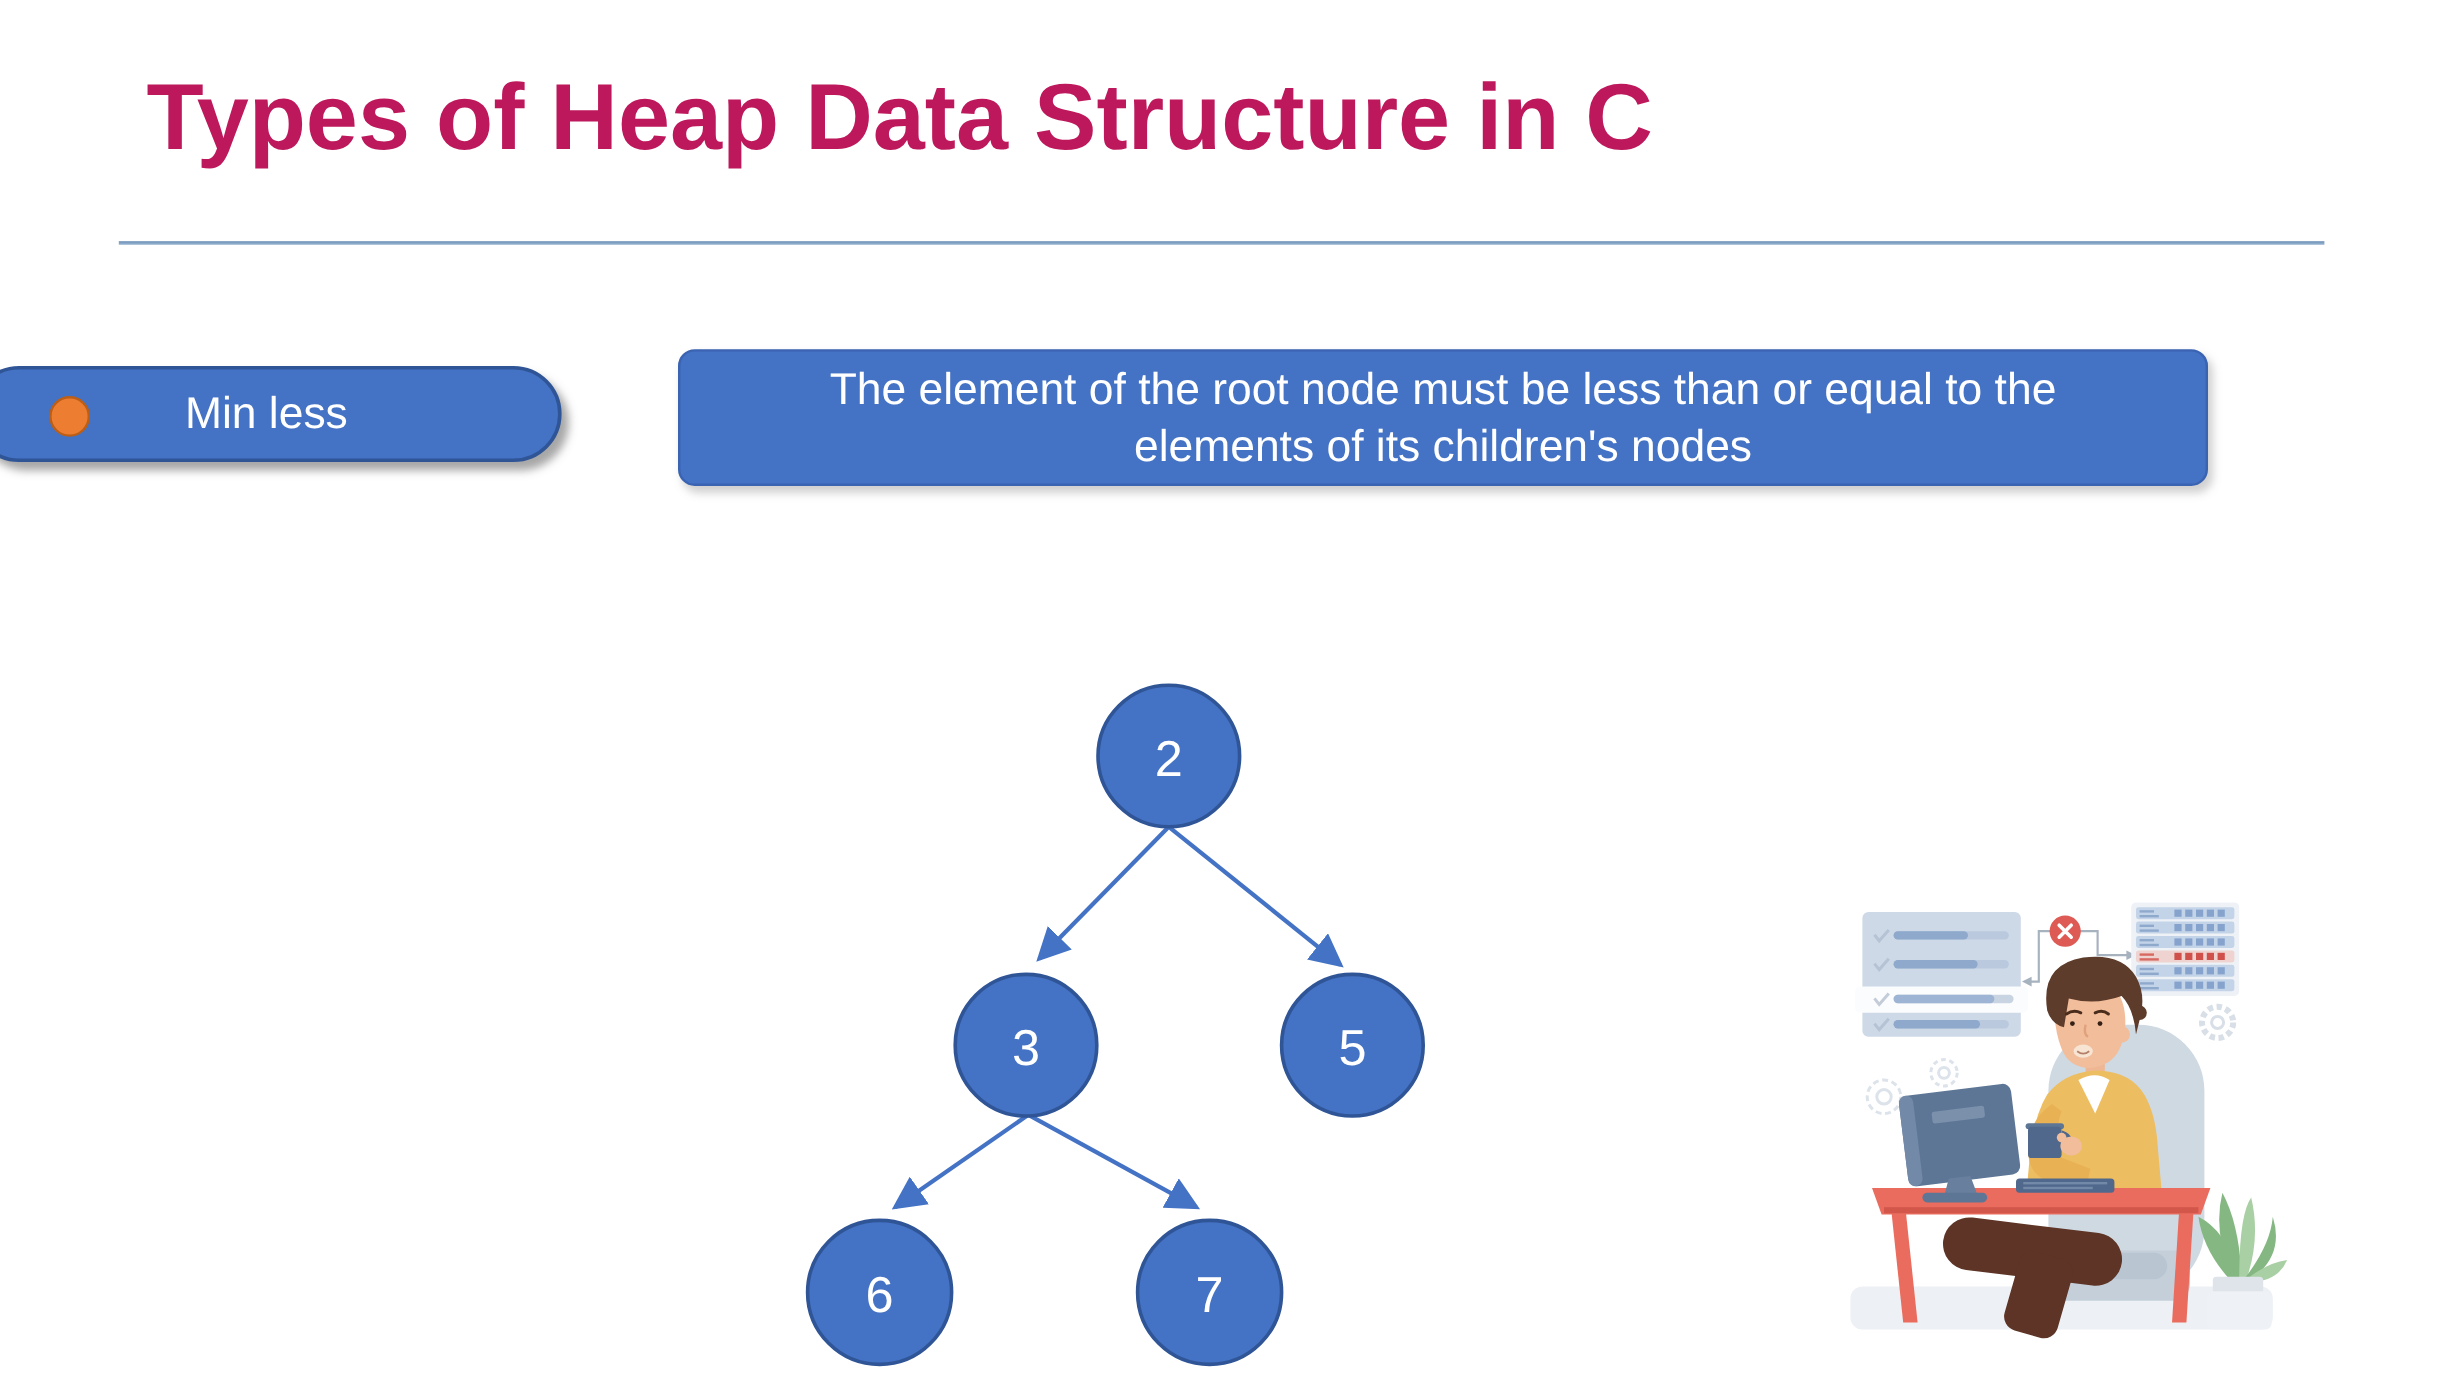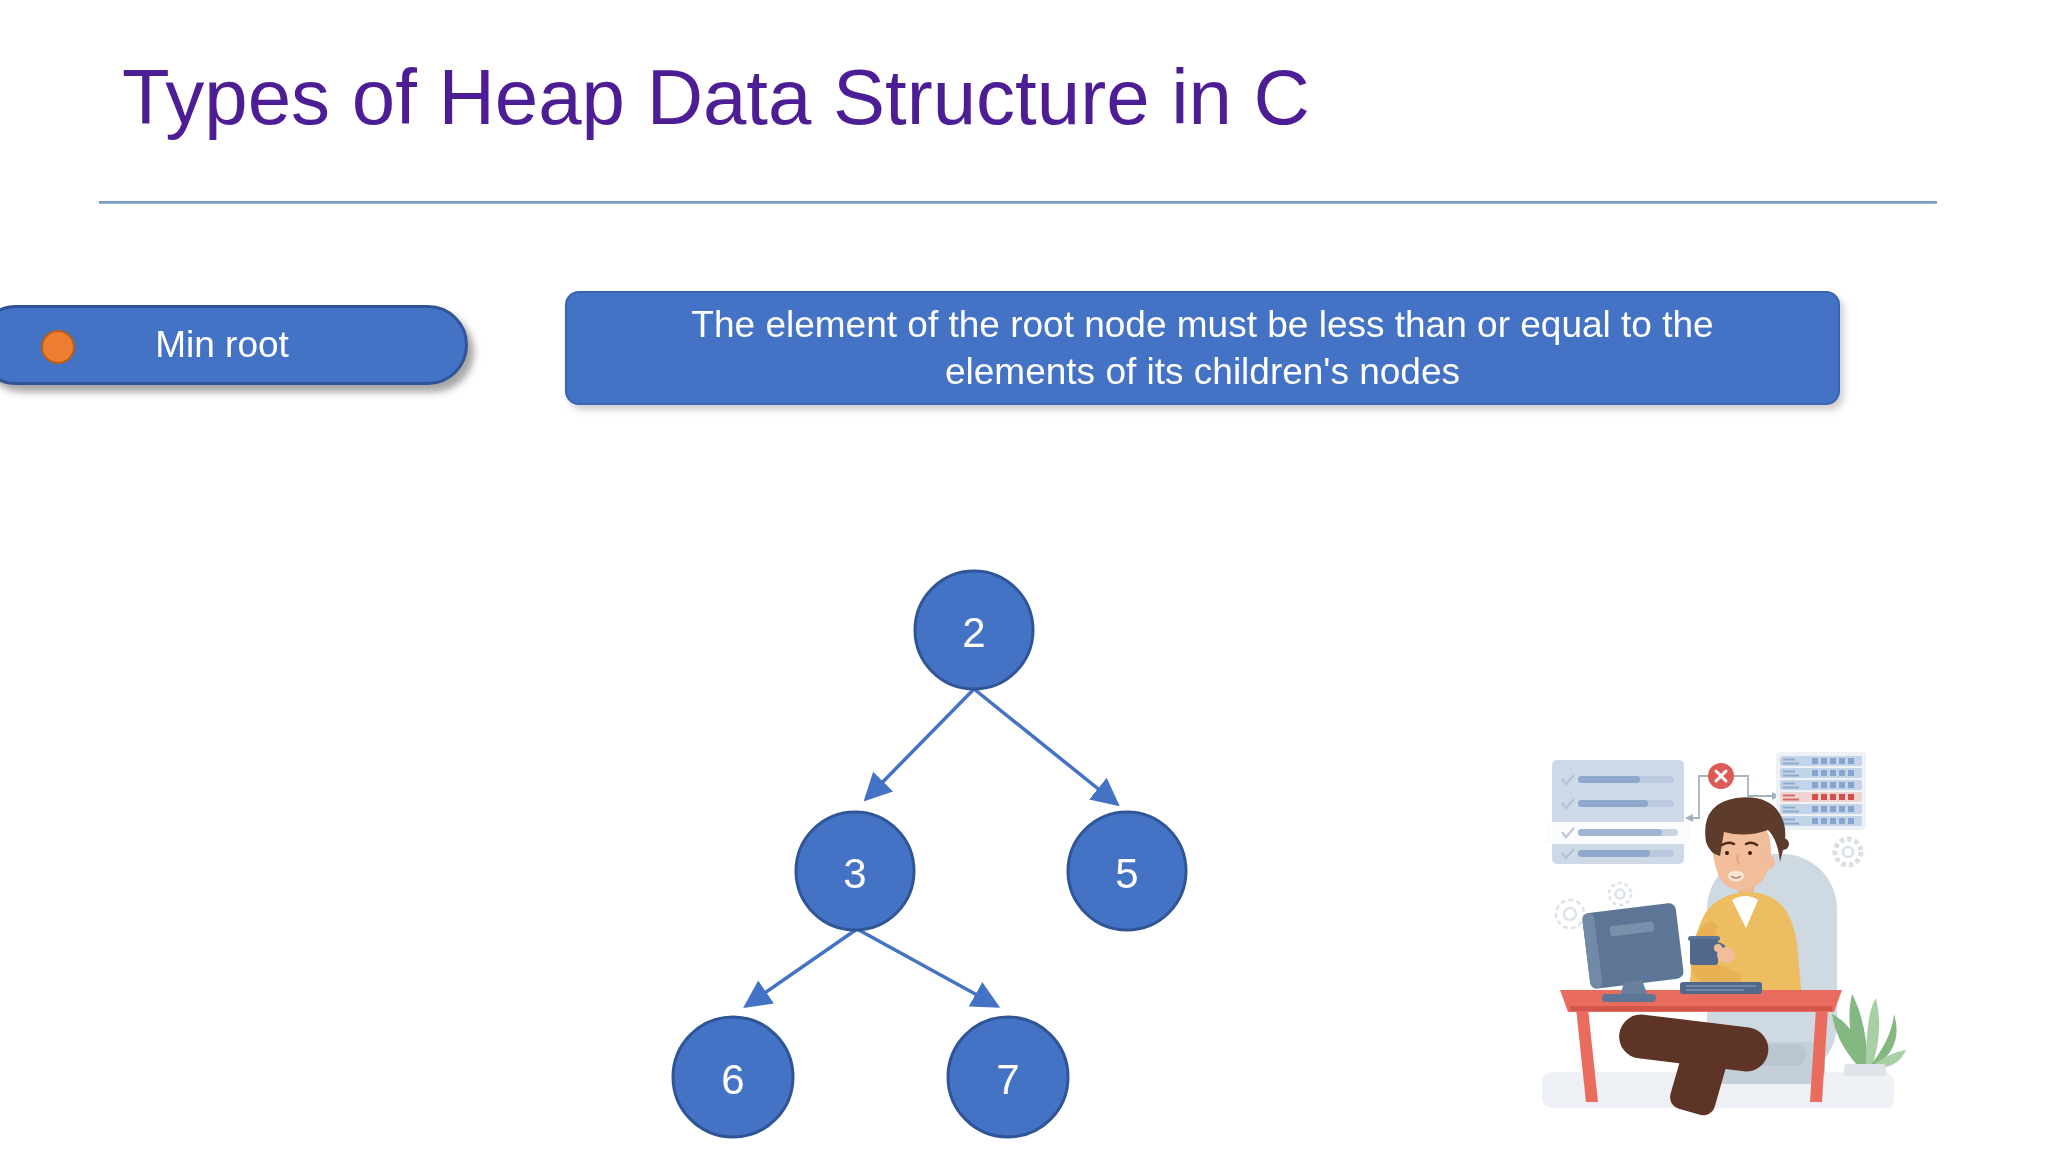--- a/index.html
+++ b/index.html
@@ -2,21 +2,21 @@
 <html><head>
 <meta charset="utf-8">
 <style>
   html,body{margin:0;padding:0;background:#ffffff;}
   .slide{
     position:relative;width:2048px;height:1152px;background:#ffffff;
     font-family:"Liberation Sans",sans-serif;overflow:hidden;
   }
   .title{
     position:absolute;left:122px;top:52px;margin:0;
-    font-size:78px;font-weight:400;color:#4c1d95;white-space:nowrap;
+    font-size:78px;font-weight:700;color:#be185d;white-space:nowrap;
   }
   .divider{
     position:absolute;left:99px;top:201px;width:1838px;height:3px;
     background:linear-gradient(#6c8fb5,#9db8d4);
   }
   .pill{
     position:absolute;display:flex;align-items:center;justify-content:center;
     border:3px solid #2f5597;box-sizing:border-box;font-size:37px;color:#fff;
   }
   .minheap-pill{
@@ -50,21 +50,21 @@
 </head>
 <body>
 
 <div class="slide">
 
   <h1 class="title">Types of Heap Data Structure in C</h1>
   <div class="divider"></div>
 
   <div class="pill minheap-pill">
     <span class="bullet-dot"></span>
-    <span>Min root</span>
+    <span>Min less</span>
   </div>
 
   <div class="rule-box">
     <span>The element of the root node must be less than or equal to the elements of its children's nodes</span>
   </div>
 
 
   <svg class="tree-svg" viewBox="0 0 2048 1152" xmlns="http://www.w3.org/2000/svg">
     <defs>
       <marker id="arrowhead" markerWidth="8" markerHeight="8" refX="7" refY="4" orient="auto">

